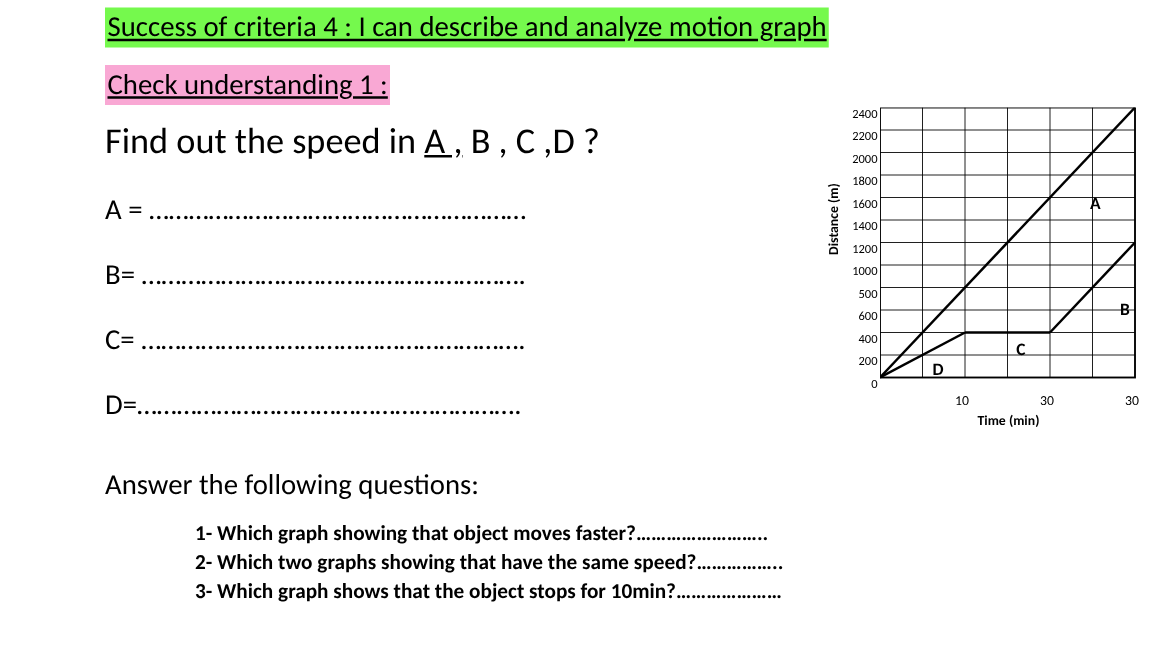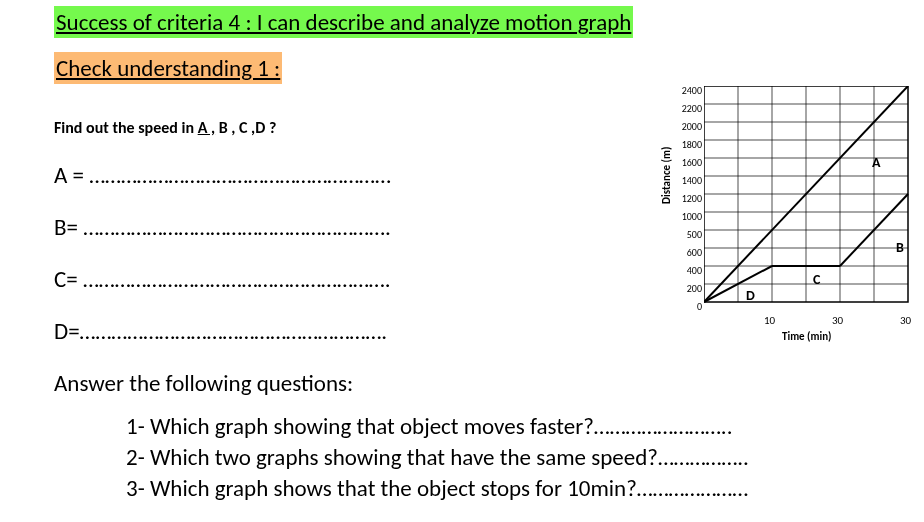--- a/index.html
+++ b/index.html
@@ -7,68 +7,68 @@
     padding: 0;
     background: #fff;
     font-family: Calibri, "Segoe UI", Arial, sans-serif;
     width: 924px;
     height: 522px;
   }
   .page {
     position: relative;
     width: 924px;
     height: 522px;
-    padding: 8px 36px 0 54px;
+    padding: 8px 36px 0 84px;
     box-sizing: border-box;
   }
   .green-hl {
     display: inline;
     background: #75f94d;
     font-size: 23px;
     text-decoration: underline;
     padding: 2px 2px;
   }
   .sc4 { color: #000; }
   .pink-hl {
     display: inline;
-    background: #fdba74;
+    background: #f9a8d4;
     color: #000;
     font-size: 23px;
     text-decoration: underline;
     padding: 2px 2px;
     margin-top: 22px;
   }
   .gap { height: 18px; }
   .question {
-    font-size: 16px;
-    color: #000;
-    margin-top: 36px;
-    font-weight: bold;
+    font-size: 29px;
+    color: #000;
+    margin-top: 12px;
   }
   .uA { text-decoration: underline; color: #000; }
   .blank-line {
     font-size: 23px;
     color: #000;
     margin-top: 24px;
     white-space: nowrap;
   }
   .followup {
     font-size: 23px;
     color: #000;
-    margin-top: 24px;
+    margin-top: 36px;
   }
   .ol {
     margin: 14px 0 0 0;
     padding-left: 72px;
   }
   .li {
-    font-size: 23px;
+    font-size: 17px;
     color: #000;
     line-height: 1.35;
     white-space: nowrap;
+    font-weight: bold;
   }
   
   .chart-box {
     position: absolute;
     top: 80px;
     left: 662px;
     width: 258px;
     height: 262px;
   }
   .ylabel {

